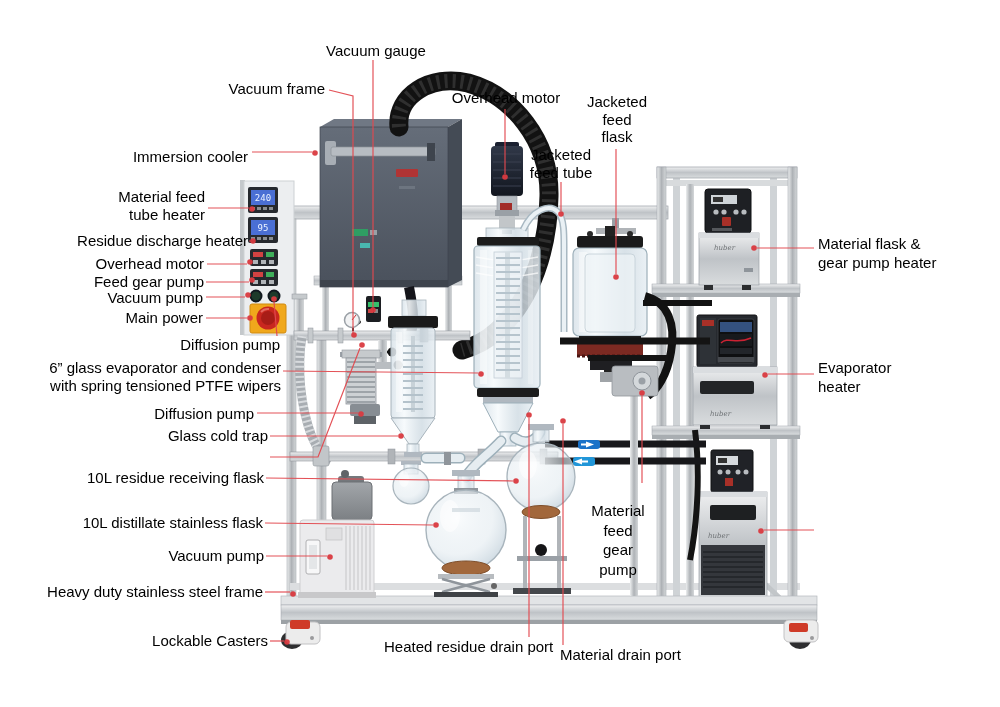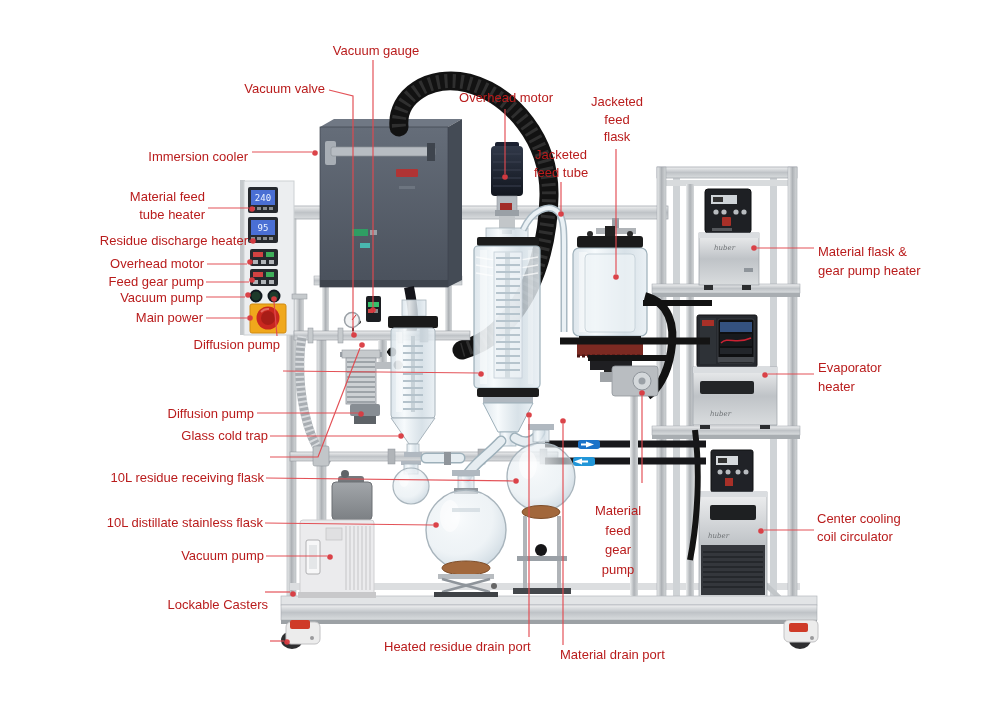--- a/index.html
+++ b/index.html
@@ -1,19 +1,19 @@
 <!DOCTYPE html>
 <html><head>
 <meta charset="utf-8">
 <style>
   html,body{margin:0;padding:0;background:#fff}
   .stage{position:relative;width:1000px;height:707px;background:#ffffff;overflow:hidden;
          font-family:"Liberation Sans", sans-serif;color:#2a2526}
   .art{position:absolute;left:0;top:0}
-  .lbl{position:absolute;font-size:13px;line-height:17px;white-space:nowrap;color:#b91c1c}
+  .lbl{position:absolute;font-size:15px;line-height:17px;white-space:nowrap;color:#000000}
   .ra{text-align:right}
   .la{text-align:left}
   .ctr{text-align:center;transform:translateX(-50%)}
   .lh175{line-height:17.5px}
   .lh18{line-height:18px}
   .lh19{line-height:19px}
   .lh195{line-height:19.5px}
   .ln{display:block}
   .lcd{font-family:"DejaVu Sans Mono", monospace;fill:#eaf2ff;font-size:9px}
   .brand{font-family:"DejaVu Serif", serif;font-style:italic;font-size:7px;fill:#6d7174}
@@ -519,21 +519,21 @@
           <circle cx="765" cy="375" r="2.8" fill="#da3a40" stroke="none"></circle>
         </g>
     <g>
           <path d="M814,530 H764"></path>
           <circle cx="761" cy="531" r="2.8" fill="#da3a40" stroke="none"></circle>
         </g>
   </g>
 </svg>
 
 <div class="lbl ctr" style="left:376px;top:42px">Vacuum gauge</div>
-<div class="lbl ra" style="right:675px;top:80px">Vacuum valve</div>
+<div class="lbl ra" style="right:675px;top:80px">Vacuum frame</div>
 <div class="lbl ctr" style="left:506px;top:89px">Overhead motor</div>
 <div class="lbl ctr lh175" style="left:617px;top:93px">
   <span class="ln">Jacketed</span>
   <span class="ln">feed</span>
   <span class="ln">flask</span>
 </div>
 <div class="lbl ctr lh175" style="left:561px;top:146px">
   <span class="ln">Jacketed</span>
   <span class="ln">feed tube</span>
 </div>
@@ -541,40 +541,41 @@
 <div class="lbl ra lh175" style="right:795px;top:188px">
   <span class="ln">Material feed</span>
   <span class="ln">tube heater</span>
 </div>
 <div class="lbl ra" style="right:752px;top:232px">Residue discharge heater</div>
 <div class="lbl ra" style="right:796px;top:255px">Overhead motor</div>
 <div class="lbl ra" style="right:796px;top:273px">Feed gear pump</div>
 <div class="lbl ra" style="right:797px;top:289px">Vacuum pump</div>
 <div class="lbl ra" style="right:797px;top:309px">Main power</div>
 <div class="lbl ra" style="right:720px;top:336px">Diffusion pump</div>
+<div class="lbl ra lh18" style="right:719px;top:359px">
+  <span class="ln">6” glass evaporator and condenser</span>
+  <span class="ln">with spring tensioned PTFE wipers</span>
+</div>
 <div class="lbl ra" style="right:746px;top:405px">Diffusion pump</div>
 <div class="lbl ra" style="right:732px;top:427px">Glass cold trap</div>
 <div class="lbl ra" style="right:736px;top:469px">10L residue receiving flask</div>
 <div class="lbl ra" style="right:737px;top:514px">10L distillate stainless flask</div>
 <div class="lbl ra" style="right:736px;top:547px">Vacuum pump</div>
-<div class="lbl ra" style="right:732px;top:596px">Lockable Casters</div>
+<div class="lbl ra" style="right:737px;top:583px">Heavy duty stainless steel frame</div>
+<div class="lbl ra" style="right:732px;top:632px">Lockable Casters</div>
 <div class="lbl la" style="left:384px;top:638px">Heated residue drain port</div>
 <div class="lbl la" style="left:560px;top:646px">Material drain port</div>
 <div class="lbl ctr lh195" style="left:618px;top:501px">
   <span class="ln">Material</span>
   <span class="ln">feed</span>
   <span class="ln">gear</span>
   <span class="ln">pump</span>
 </div>
-<div class="lbl la lh19" style="left:818px;top:242px">
+<div class="lbl la lh19" style="left:818px;top:234px">
   <span class="ln">Material flask &amp;</span>
   <span class="ln">gear pump heater</span>
 </div>
 <div class="lbl la lh19" style="left:818px;top:358px">
   <span class="ln">Evaporator</span>
   <span class="ln">heater</span>
 </div>
-<div class="lbl la lh18" style="left:817px;top:510px">
-  <span class="ln">Center cooling</span>
-  <span class="ln">coil circulator</span>
-</div>
 
 </div>
 
 </body></html>

